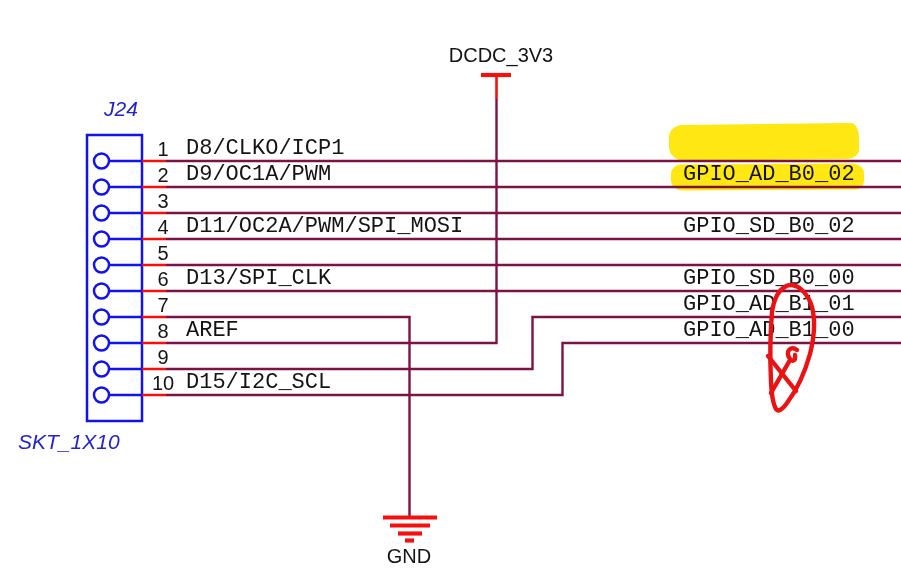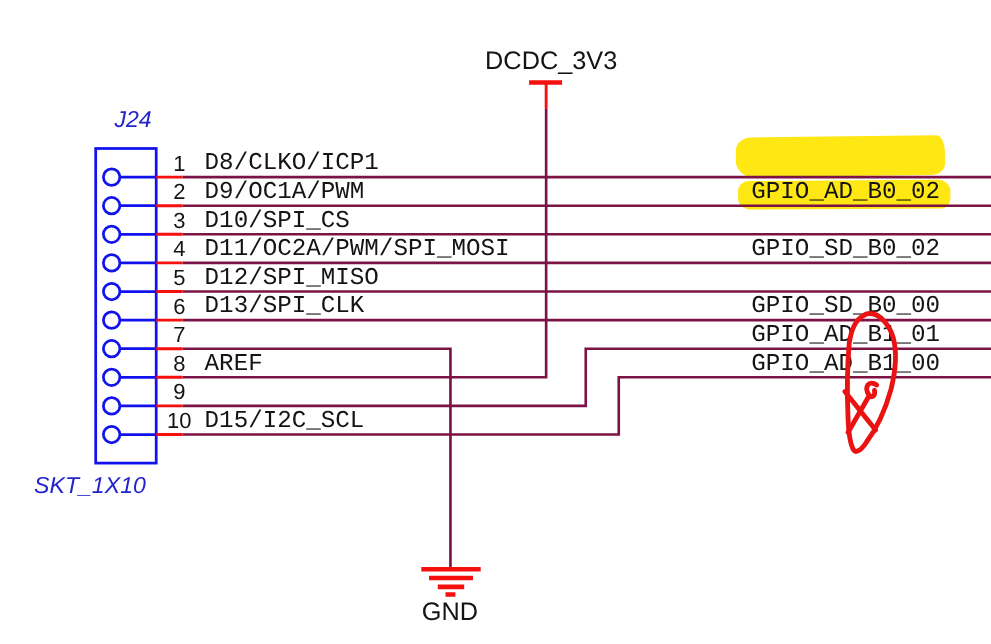--- a/index.html
+++ b/index.html
@@ -7,21 +7,21 @@
     position:relative;width:901px;height:585px;background:#ffffff;overflow:hidden;
     font-family:"Liberation Sans", sans-serif;
   }
   #canvas svg{position:absolute;left:0;top:0;}
   .txt{position:absolute;white-space:pre;color:#141414;}
   .mono{font-family:"Liberation Mono", monospace;font-size:22px;line-height:24px;letter-spacing:0px;}
   .num{font-family:"Liberation Sans", sans-serif;font-size:20px;line-height:24px;left:148px;width:30px;text-align:center;}
   .lbl{left:186px;}
   .net{left:683px;}
   .blue-lbl{color:var(--label-blue);font-size:21px;line-height:22px;font-style:italic;}
-  .blk-lbl{font-size:23px;line-height:22px;text-align:center;}
+  .blk-lbl{font-size:20px;line-height:22px;text-align:center;}
   .hl{position:absolute;background:var(--highlight);}
   #hl1{left:669px;top:124px;width:190px;height:36px;transform:rotate(-0.7deg);
        border-radius:14px 8px 12px 16px / 12px 14px 10px 14px;}
   #hl2{left:671px;top:164px;width:193px;height:26px;transform:rotate(-0.35deg);
        border-radius:10px 12px 8px 12px / 9px 10px 9px 10px;}
   .w{stroke:var(--wire);stroke-width:2.4;fill:none;}
   .r{stroke:var(--pin-accent);stroke-width:2.6;fill:none;}
   .rb{stroke:var(--pin-accent);stroke-width:4.2;fill:none;stroke-linecap:butt;}
   .b{stroke:var(--symbol-blue);stroke-width:2.5;fill:none;}
   .bc{stroke:var(--symbol-blue);stroke-width:2.5;fill:#ffffff;}
@@ -87,36 +87,34 @@
   <div class="txt num" style="top:215px">4</div>
   <div class="txt num" style="top:241px">5</div>
   <div class="txt num" style="top:267px">6</div>
   <div class="txt num" style="top:293px">7</div>
   <div class="txt num" style="top:319px">8</div>
   <div class="txt num" style="top:345px">9</div>
   <div class="txt num" style="top:371px">10</div>
 
   <div class="txt mono lbl" style="top:137px">D8/CLKO/ICP1</div>
   <div class="txt mono lbl" style="top:163px">D9/OC1A/PWM</div>
-  <div class="txt mono lbl" style="top:189px">D10/SPI_CS</div>
   <div class="txt mono lbl" style="top:215px">D11/OC2A/PWM/SPI_MOSI</div>
-  <div class="txt mono lbl" style="top:241px">D12/SPI_MISO</div>
   <div class="txt mono lbl" style="top:267px">D13/SPI_CLK</div>
   <div class="txt mono lbl" style="top:293px"></div>
   <div class="txt mono lbl" style="top:319px">AREF</div>
   <div class="txt mono lbl" style="top:371px">D15/I2C_SCL</div>
 
   <div class="txt mono net" style="top:163px">GPIO_AD_B0_02</div>
   <div class="txt mono net" style="top:215px">GPIO_SD_B0_02</div>
   <div class="txt mono net" style="top:267px">GPIO_SD_B0_00</div>
   <div class="txt mono net" style="top:293px">GPIO_AD_B1_01</div>
   <div class="txt mono net" style="top:319px">GPIO_AD_B1_00</div>
 
   <div class="txt blue-lbl" style="left:104px;top:98px">J24</div>
-  <div class="txt blue-lbl" style="left:31px;top:431px">SKT_1X10</div>
+  <div class="txt blue-lbl" style="left:18px;top:431px">SKT_1X10</div>
   <div class="txt blk-lbl" style="left:441px;top:44px;width:120px">DCDC_3V3</div>
   <div class="txt blk-lbl" style="left:382px;top:545px;width:54px">GND</div>
 
   <svg width="901" height="585" viewBox="0 0 901 585" style="pointer-events:none">
     <path class="scrib" d="M785 287 C779 290 774 299 772 312 C770.5 330 770 360 771 381 C771.5 394 773 404 776 409 C778 412 782 410 787 403 C796 391 805 372 810 354 C814 338 815.5 320 812 307 C809 296 800 285 791 285 C788 285 786 286 785 287 Z"></path>
     <path class="scrib" d="M768 356 L796 391"></path>
     <path class="scrib" d="M797 350 C790 345 785 352 790 359 C792 362 796 361 795 355"></path>
     <path class="scrib" d="M790 360 L771 393"></path>
   </svg>
 

